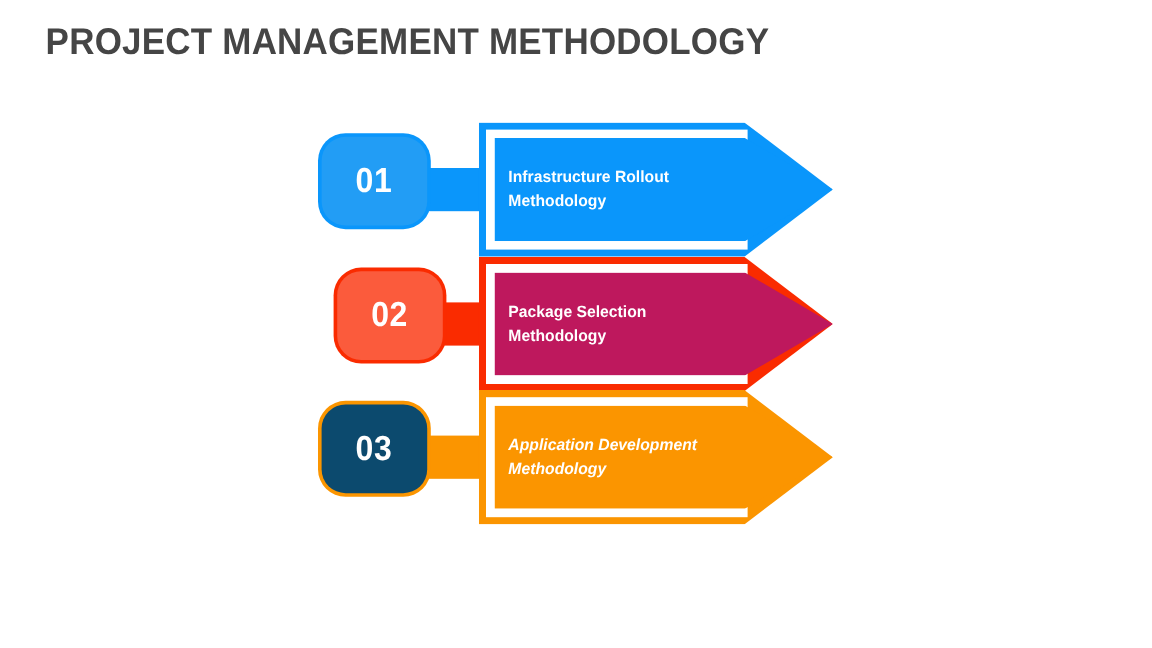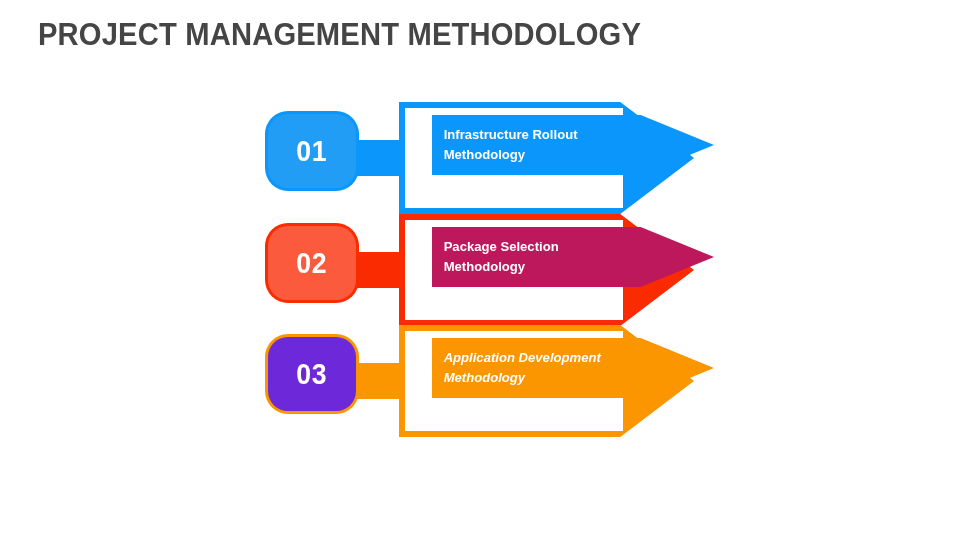--- a/index.html
+++ b/index.html
@@ -110,25 +110,24 @@
     width: 218px;
     height: 100px;
     background: #ffffff;
   }
 
   .arrow-inner {
     position: absolute;
     left: 13px;
     top: 13px;
     width: 282px;
-    height: 60px;
+    height: 86px;
     clip-path: polygon(0 0, 74% 0, 100% 50%, 74% 100%, 0 100%);
     display: flex;
     align-items: center;
-    margin-left: 20px;
   }
 
   .arrow-text {
     color: #ffffff;
     font-size: 13.5px;
     line-height: 1.45;
     font-weight: 600;
     font-family: "Liberation Sans Narrow", "Liberation Sans", sans-serif;
     padding-left: 12px;
     max-width: 190px;
@@ -168,36 +167,36 @@
       <div class="arrow-wrap">
         <div class="arrow-outer" style="background: rgb(250, 43, 0);"></div>
         <div class="arrow-ring" style="background: rgb(255, 255, 255);"></div>
         <div class="arrow-inner" style="background: #be185d;">
           <div class="arrow-text">
             <span class="arrow-text-line">Package Selection</span>
             <span class="arrow-text-line">Methodology</span>
           </div>
         </div>
       </div>
-      <div class="num-tile" style="background: rgb(251, 91, 60); box-shadow: rgb(250, 43, 0) 0px 0px 0px 3px;">
+      <div class="num-tile" style="background: rgb(251, 91, 60); box-shadow: rgb(250, 43, 0) 0px 0px 0px 3px; margin-left: 13px;">
         <span class="num-tile-label">02</span>
       </div>
     </div>
 
     <div class="row row-3">
       <div class="connector" style="background: rgb(251, 149, 0);"></div>
       <div class="arrow-wrap">
         <div class="arrow-outer" style="background: rgb(251, 149, 0);"></div>
         <div class="arrow-ring" style="background: rgb(255, 255, 255);"></div>
         <div class="arrow-inner" style="background: rgb(251, 149, 0); font-style: italic;">
           <div class="arrow-text">
             <span class="arrow-text-line">Application Development</span>
             <span class="arrow-text-line">Methodology</span>
           </div>
         </div>
       </div>
-      <div class="num-tile" style="background: #6d28d9; box-shadow: rgb(251, 149, 0) 0px 0px 0px 3px;">
+      <div class="num-tile" style="background: #0c4a6e; box-shadow: rgb(251, 149, 0) 0px 0px 0px 3px;">
         <span class="num-tile-label">03</span>
       </div>
     </div>
 
   </div>
 </div>
 
 </body></html>

